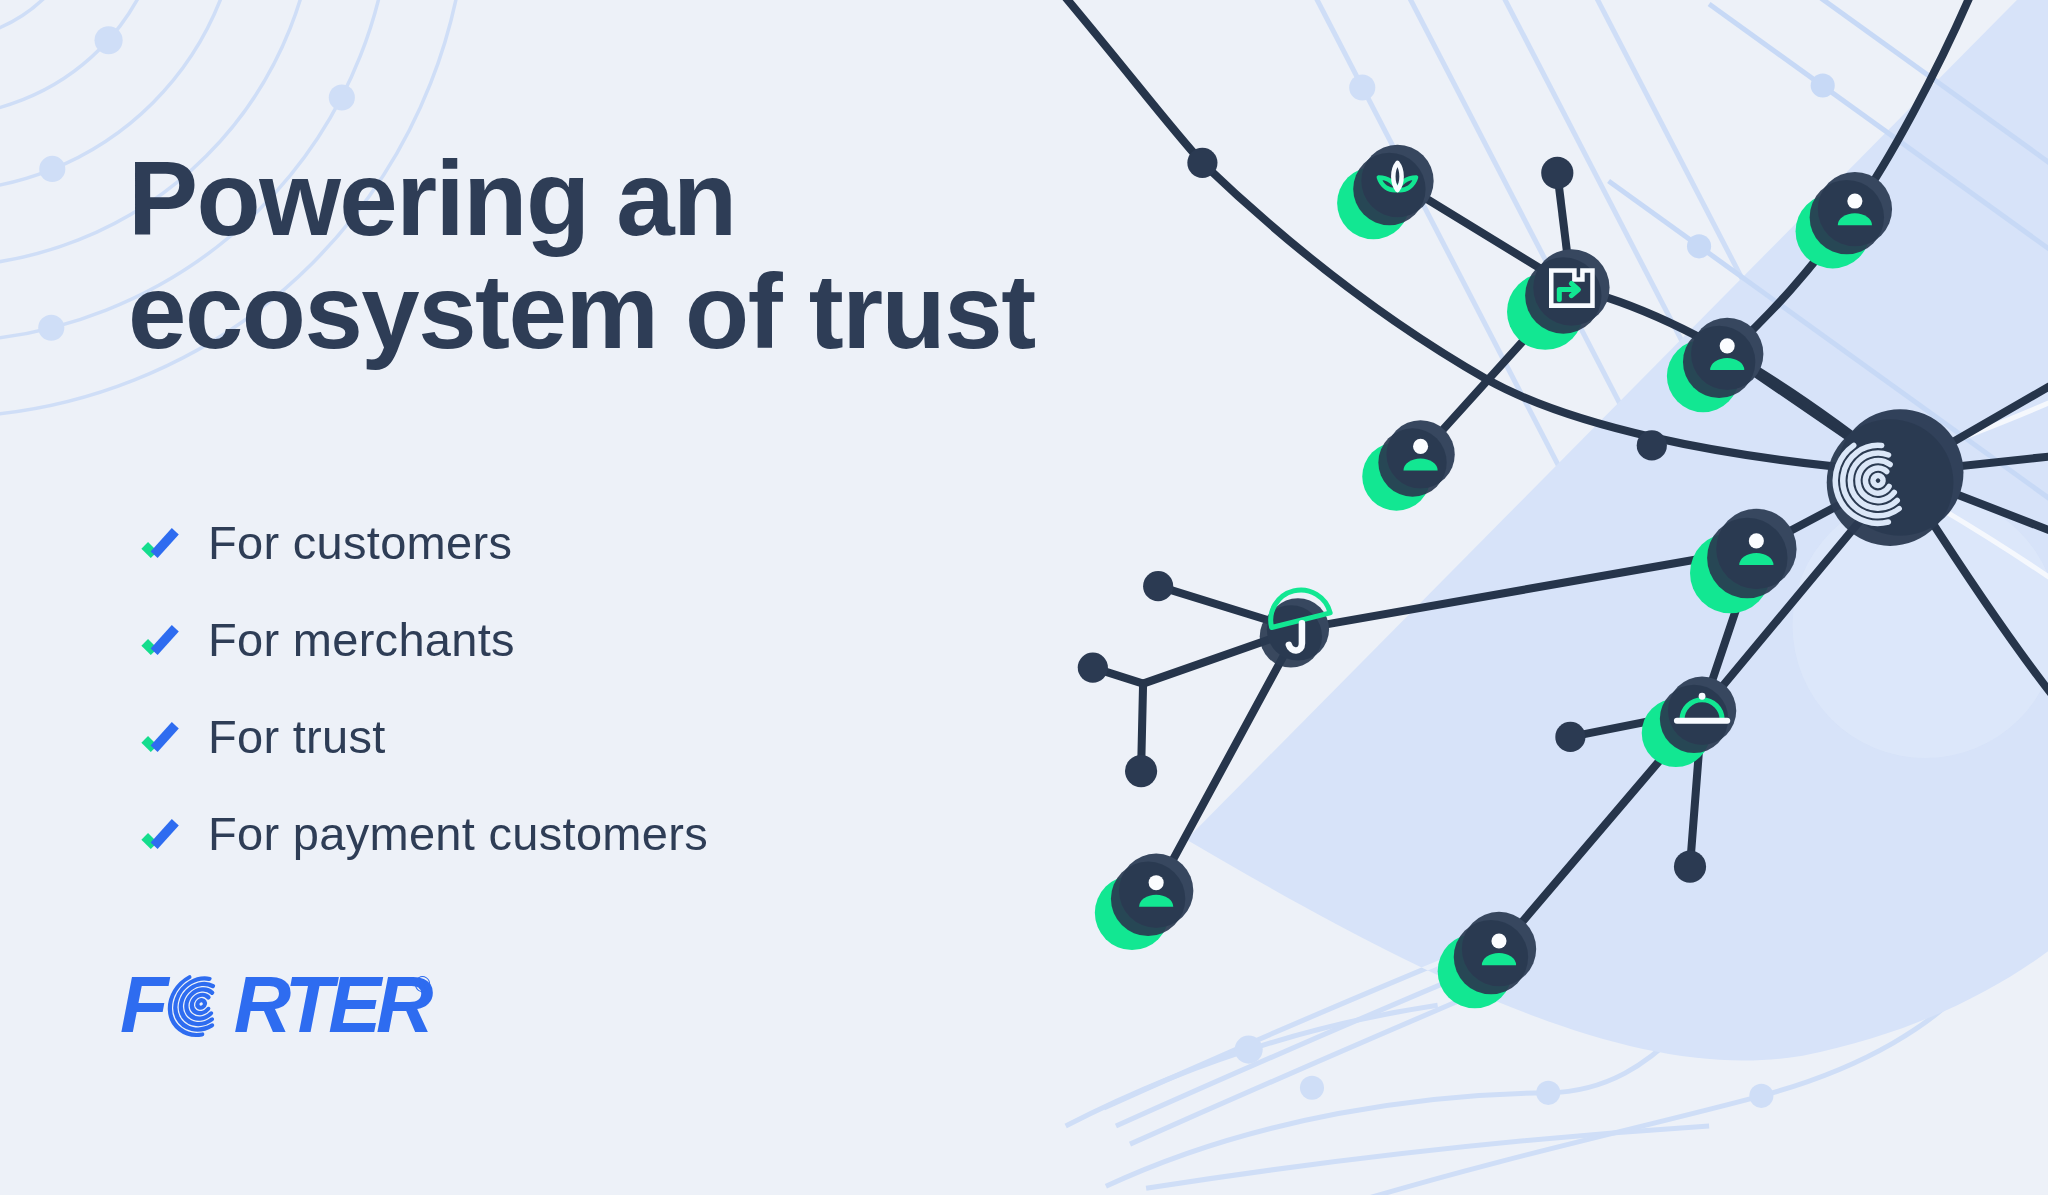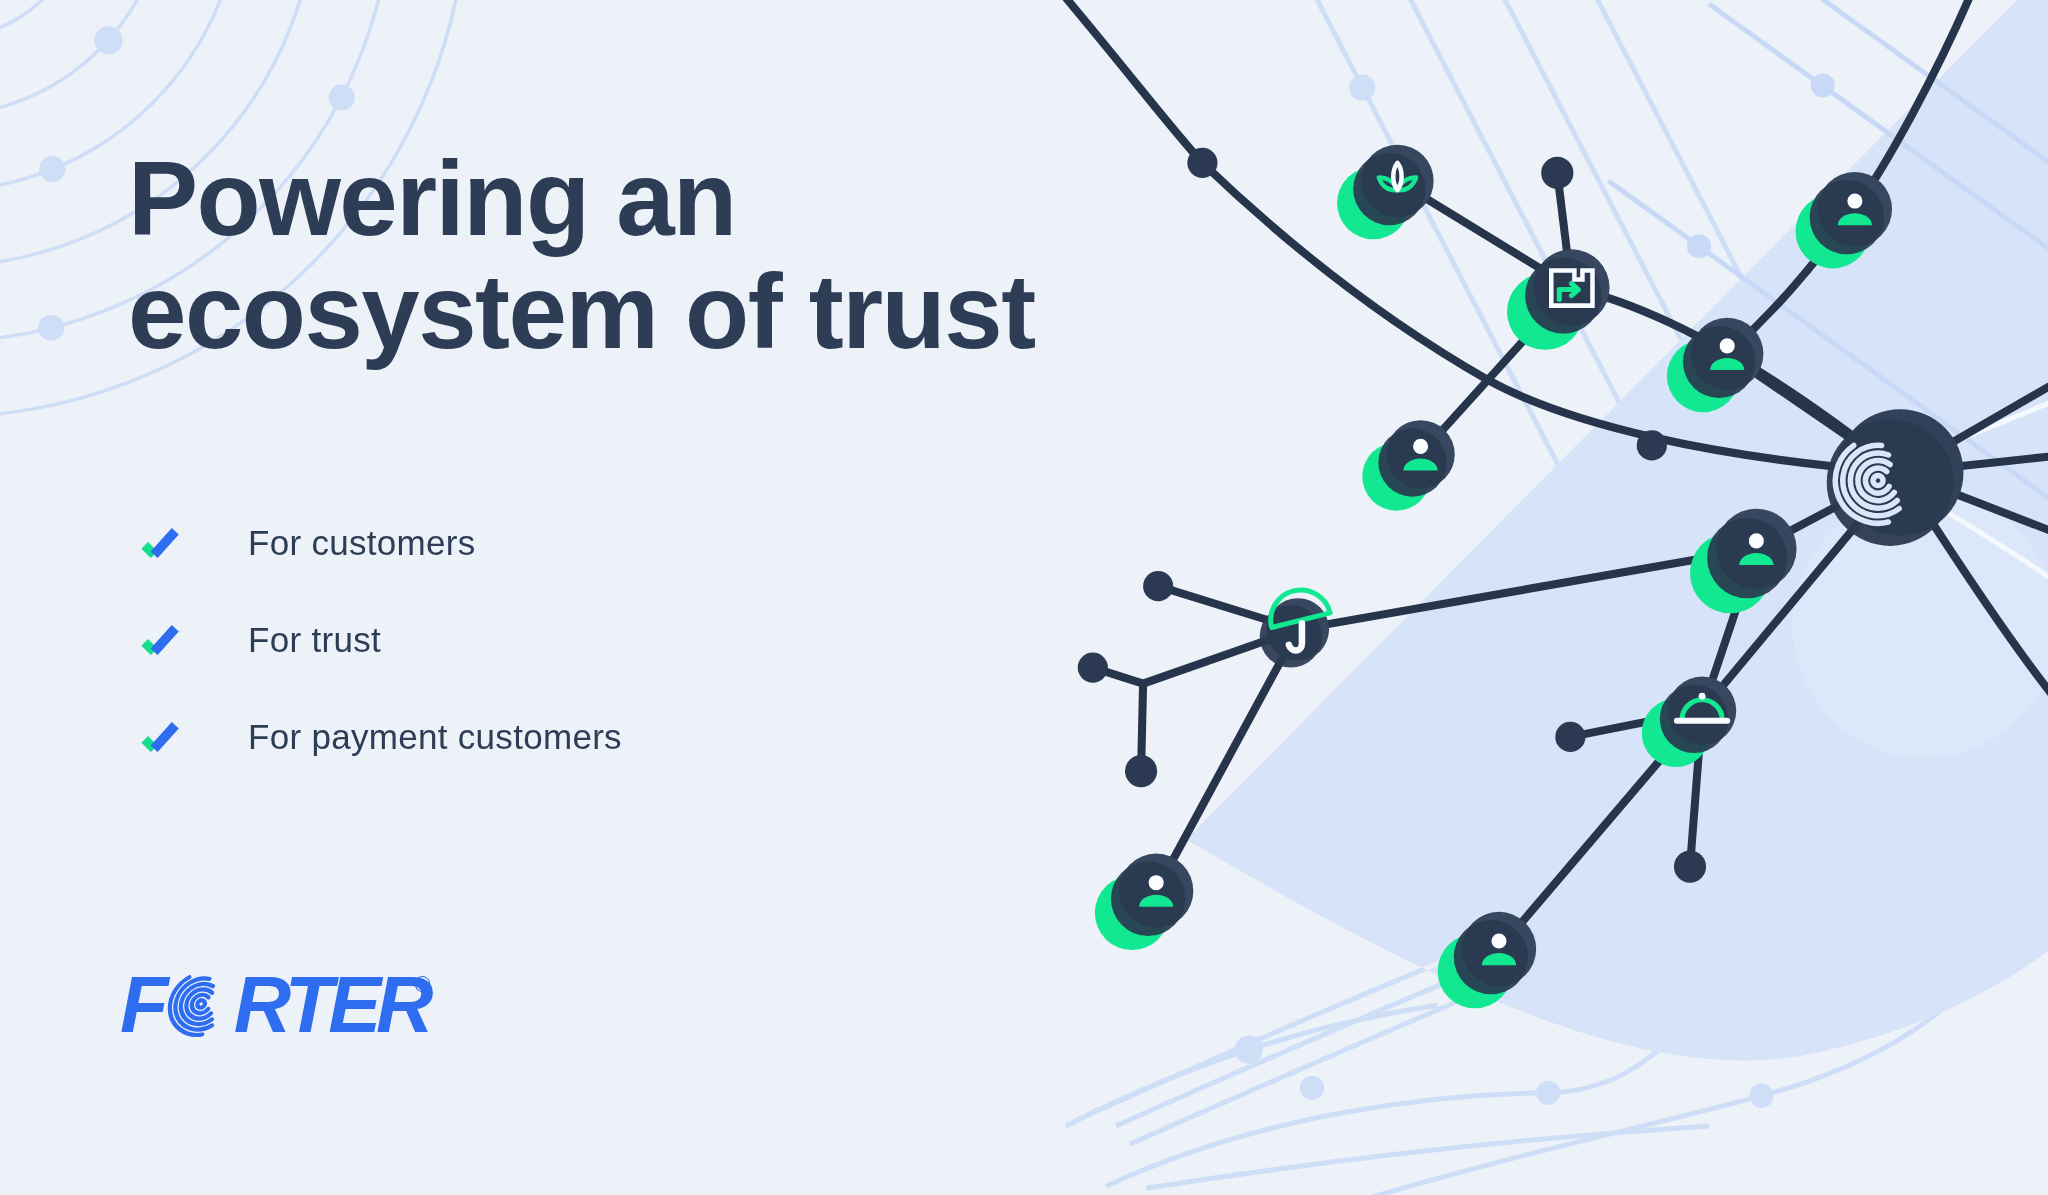--- a/index.html
+++ b/index.html
@@ -12,21 +12,21 @@
   .stage svg.scene{position:absolute;inset:0;display:block;}
   .headline{
     position:absolute;left:128px;top:142px;
     font-size:105px;line-height:113px;font-weight:700;
     letter-spacing:-1.5px;color:#2e3d56;white-space:nowrap;
   }
   .checklist{position:absolute;left:140px;top:494px;}
   .check-row{display:flex;align-items:center;height:97px;}
   .check-row .check-ic{width:40px;height:34px;margin-right:28px;flex:0 0 auto;}
   .check-row .lbl{
-    font-size:35px;color:#2e3d56;letter-spacing:.3px;white-space:nowrap;margin-left:40px;
+    font-size:47px;color:#2e3d56;letter-spacing:.3px;white-space:nowrap;
   }
   .logo{position:absolute;left:120px;top:958px;width:322px;height:102px;}
 </style>
 </head>
 <body>
 
 <div class="stage">
 
   <svg class="scene" viewBox="0 0 2048 1195">
     <defs>
@@ -251,20 +251,27 @@
         <line x1="4" y1="16" x2="12" y2="24" stroke="#14dd8d" stroke-width="8"></line>
         <line x1="12" y1="24" x2="30" y2="4" stroke="#2e6cf0" stroke-width="8"></line>
       </svg>
       <span class="lbl">For customers</span>
     </div>
     <div class="check-row">
       <svg class="check-ic" viewBox="0 0 34 28">
         <line x1="4" y1="16" x2="12" y2="24" stroke="#14dd8d" stroke-width="8"></line>
         <line x1="12" y1="24" x2="30" y2="4" stroke="#2e6cf0" stroke-width="8"></line>
       </svg>
+      <span class="lbl">For merchants</span>
+    </div>
+    <div class="check-row">
+      <svg class="check-ic" viewBox="0 0 34 28">
+        <line x1="4" y1="16" x2="12" y2="24" stroke="#14dd8d" stroke-width="8"></line>
+        <line x1="12" y1="24" x2="30" y2="4" stroke="#2e6cf0" stroke-width="8"></line>
+      </svg>
       <span class="lbl">For trust</span>
     </div>
     <div class="check-row">
       <svg class="check-ic" viewBox="0 0 34 28">
         <line x1="4" y1="16" x2="12" y2="24" stroke="#14dd8d" stroke-width="8"></line>
         <line x1="12" y1="24" x2="30" y2="4" stroke="#2e6cf0" stroke-width="8"></line>
       </svg>
       <span class="lbl">For payment customers</span>
     </div>
   </div>

